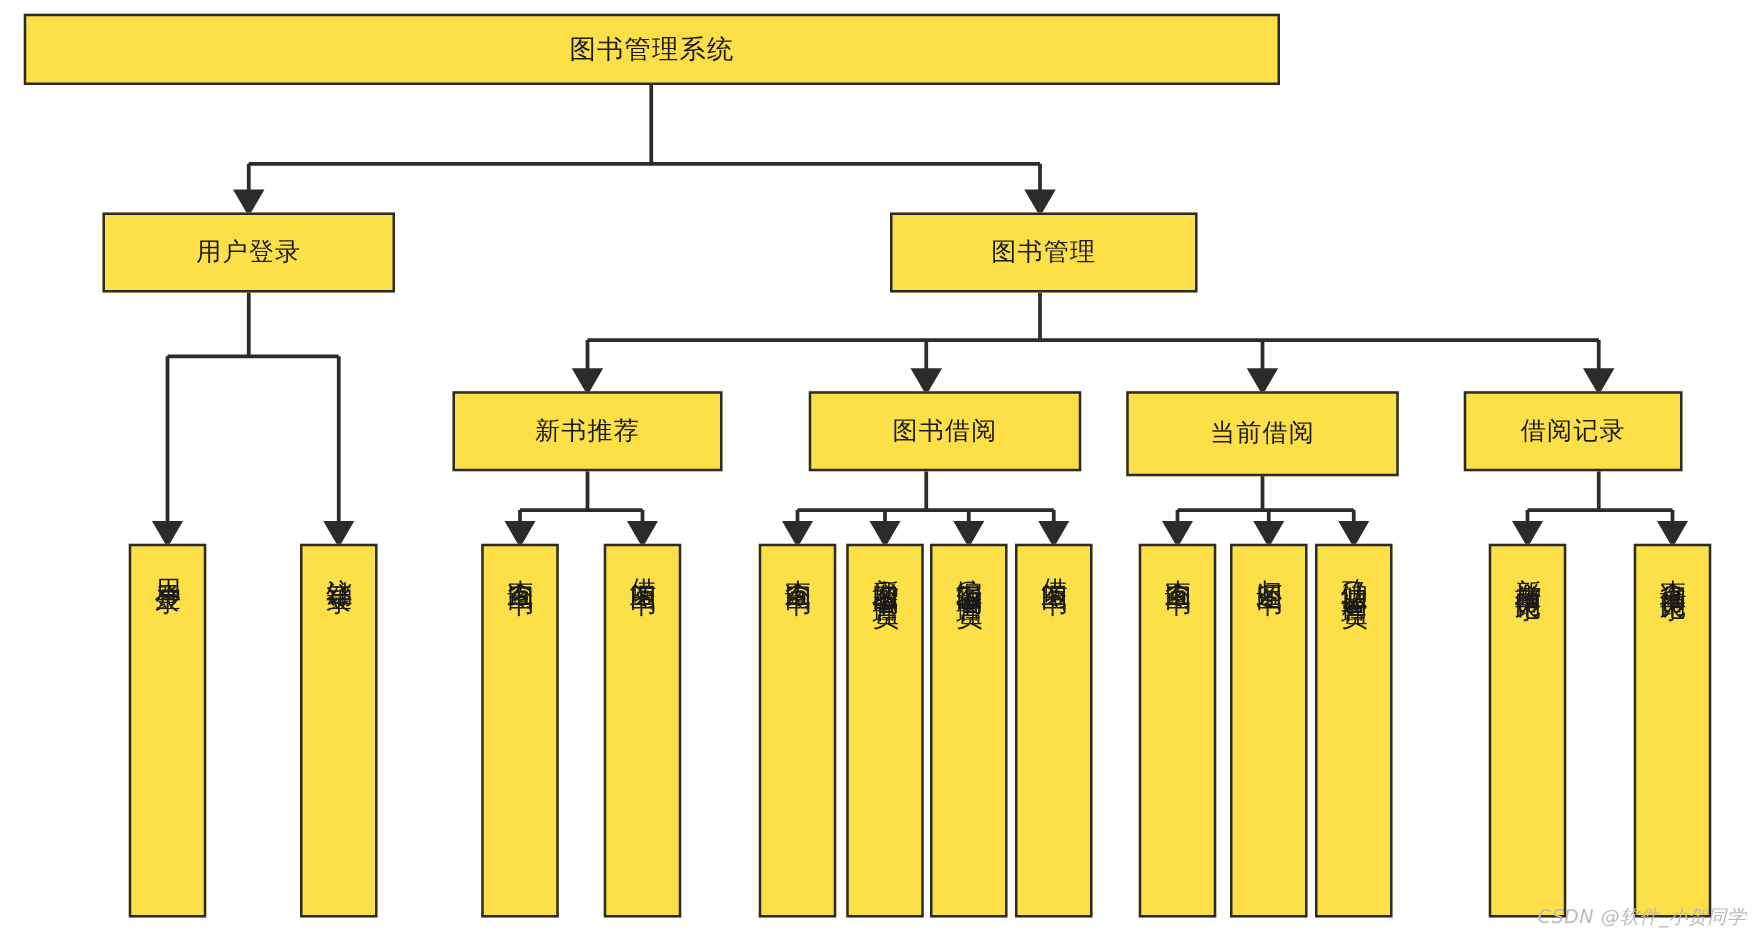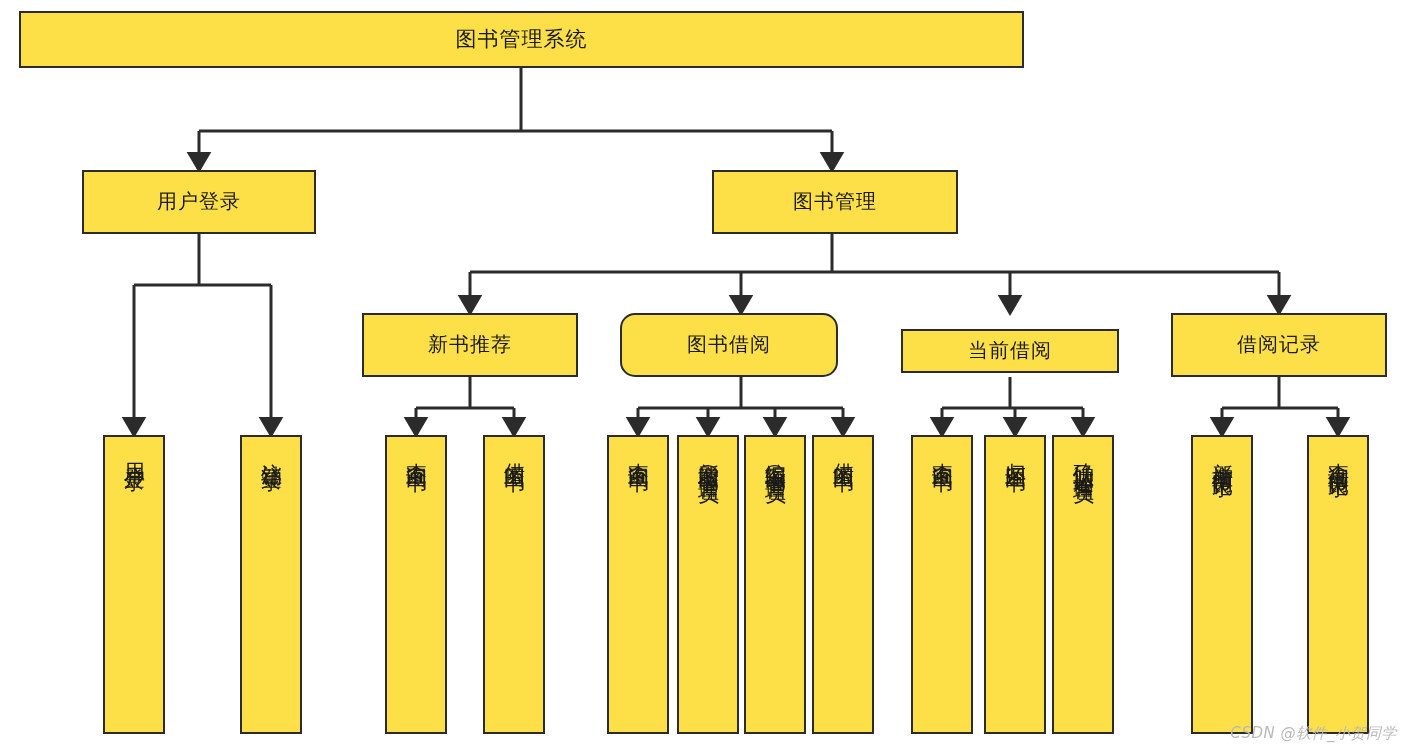--- a/index.html
+++ b/index.html
@@ -136,27 +136,27 @@
   <div class="node horiz" style="left: 82px; top: 170px; width: 234px; height: 64px;">
     <span class="label">用户登录</span>
   </div>
   <div class="node horiz" style="left: 712px; top: 170px; width: 246px; height: 64px;">
     <span class="label">图书管理</span>
   </div>
 
   <div class="node horiz" style="left: 362px; top: 313px; width: 216px; height: 64px;">
     <span class="label">新书推荐</span>
   </div>
-  <div class="node horiz" style="left: 620px; top: 313px; width: 218px; height: 64px; border-radius: 15px;">
+  <div class="node horiz" style="left: 647px; top: 313px; width: 218px; height: 64px;">
     <span class="label">图书借阅</span>
   </div>
-  <div class="node horiz" style="left: 901px; top: 313px; width: 218px; height: 44px; margin-top: 16px;">
+  <div class="node horiz" style="left: 901px; top: 313px; width: 218px; height: 68px;">
     <span class="label">当前借阅</span>
   </div>
-  <div class="node horiz" style="left: 1171px; top: 313px; width: 216px; height: 64px;">
+  <div class="node horiz" style="left: 1171px; top: 313px; width: 175px; height: 64px;">
     <span class="label">借阅记录</span>
   </div>
 
   <div class="node vert" style="left: 103px; top: 435px; width: 62px; height: 299px;">
     <span class="label">用户登录</span>
   </div>
   <div class="node vert" style="left: 240px; top: 435px; width: 62px; height: 299px;">
     <span class="label">注销登录</span>
   </div>
   <div class="node vert" style="left: 385px; top: 435px; width: 62px; height: 299px;">

